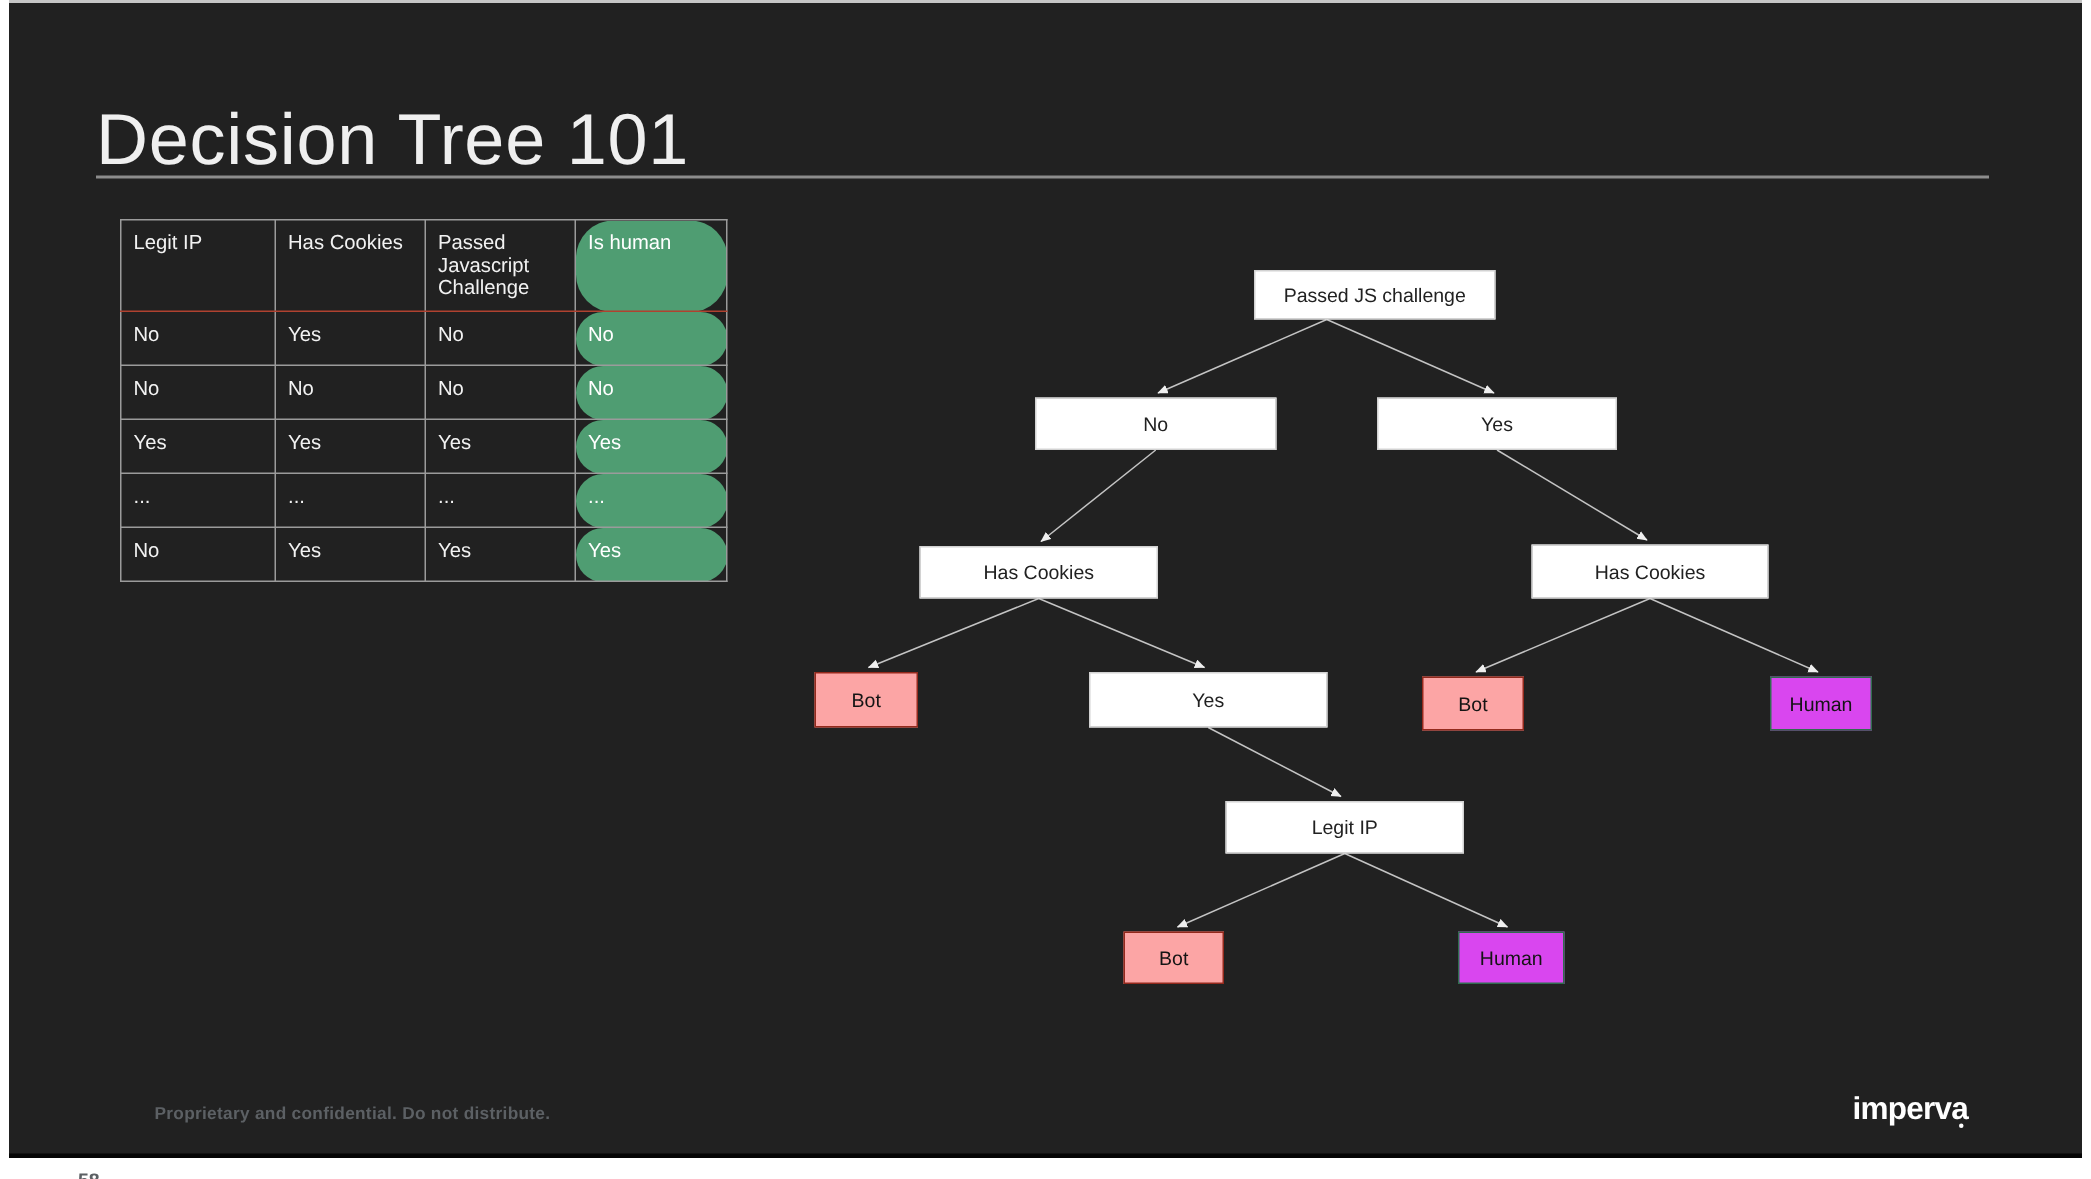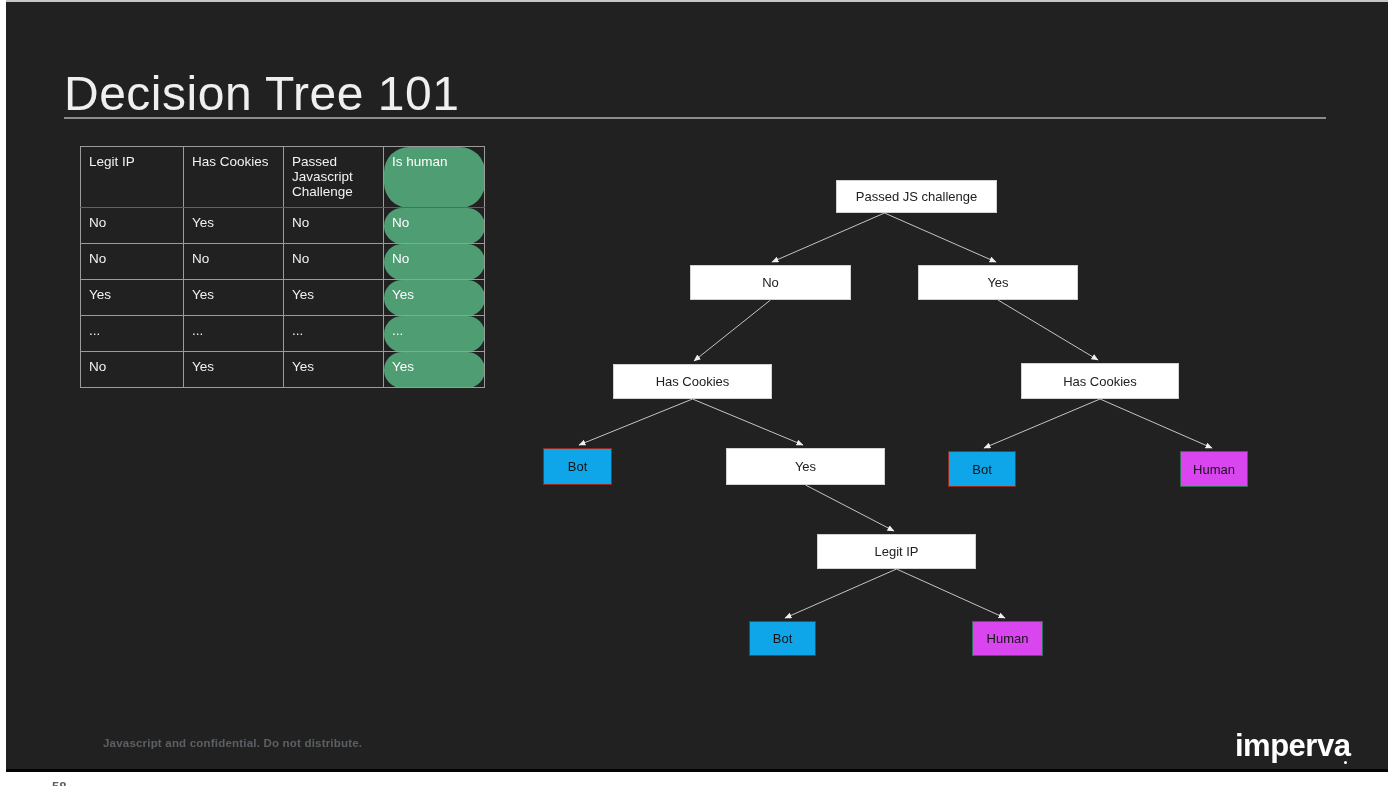--- a/index.html
+++ b/index.html
@@ -52,21 +52,21 @@
   
   .edges{position:absolute;left:0;top:0;width:1382px;height:769px;}
   .node{
     position:absolute;
     box-sizing:border-box;
     display:flex;align-items:center;justify-content:center;
     font-size:13px;
     background:#ffffff;color:#212121;
     border:1px solid #d2d2d2;
   }
-  .node.bot{background:#0ea5e9;border:1px solid #93291c;color:#141414;}
+  .node.bot{background:#fca5a5;border:1px solid #93291c;color:#141414;}
   .node.human{background:#d946ef;border:1px solid #2f6e4e;color:#141414;}
   .n-root{left:798px;top:178px;width:161px;height:33px;margin-left:32px;}
   .n-no{left:684px;top:263px;width:161px;height:35px;}
   .n-yes{left:912px;top:263px;width:160px;height:35px;}
   .n-cookiesL{left:607px;top:362px;width:159px;height:35px;}
   .n-cookiesR{left:1015px;top:361px;width:158px;height:36px;}
   .n-botL{left:537px;top:446px;width:69px;height:37px;}
   .n-yesMid{left:720px;top:446px;width:159px;height:37px;}
   .n-botR{left:942px;top:449px;width:68px;height:36px;}
   .n-humanR{left:1174px;top:449px;width:68px;height:36px;}
@@ -78,21 +78,21 @@
     position:absolute;left:46px;top:733px;
     font-size:13px;font-weight:700;color:#5c6064;margin-top:44px;
   }
   .disclaimer{
     position:absolute;left:97px;top:735px;
     font-size:11.5px;font-weight:700;color:#5c6064;
     letter-spacing:0.2px;
   }
   .logo{
     position:absolute;left:1229px;top:726px;
-    font-size:31px;font-weight:700;color:#ffffff;
+    font-size:21px;font-weight:700;color:#ffffff;
     letter-spacing:-0.5px;
     text-align:right;
   }
   .logo-dot{
     position:absolute;right:3px;bottom:0px;
     width:3px;height:3px;border-radius:50%;
     background:#ffffff;
   }
 </style>
 </head>
@@ -178,19 +178,19 @@
   <div class="node n-cookiesR">Has Cookies</div>
   <div class="node bot n-botL">Bot</div>
   <div class="node n-yesMid">Yes</div>
   <div class="node bot n-botR">Bot</div>
   <div class="node human n-humanR">Human</div>
   <div class="node n-legit">Legit IP</div>
   <div class="node bot n-botB">Bot</div>
   <div class="node human n-humanB">Human</div>
 
   <div class="page-num">58</div>
-  <div class="disclaimer">Javascript and confidential. Do not distribute.</div>
+  <div class="disclaimer">Proprietary and confidential. Do not distribute.</div>
   <div class="logo">
     <span>imperva</span>
     <span class="logo-dot"></span>
   </div>
 
 </div>
 
 </body></html>

